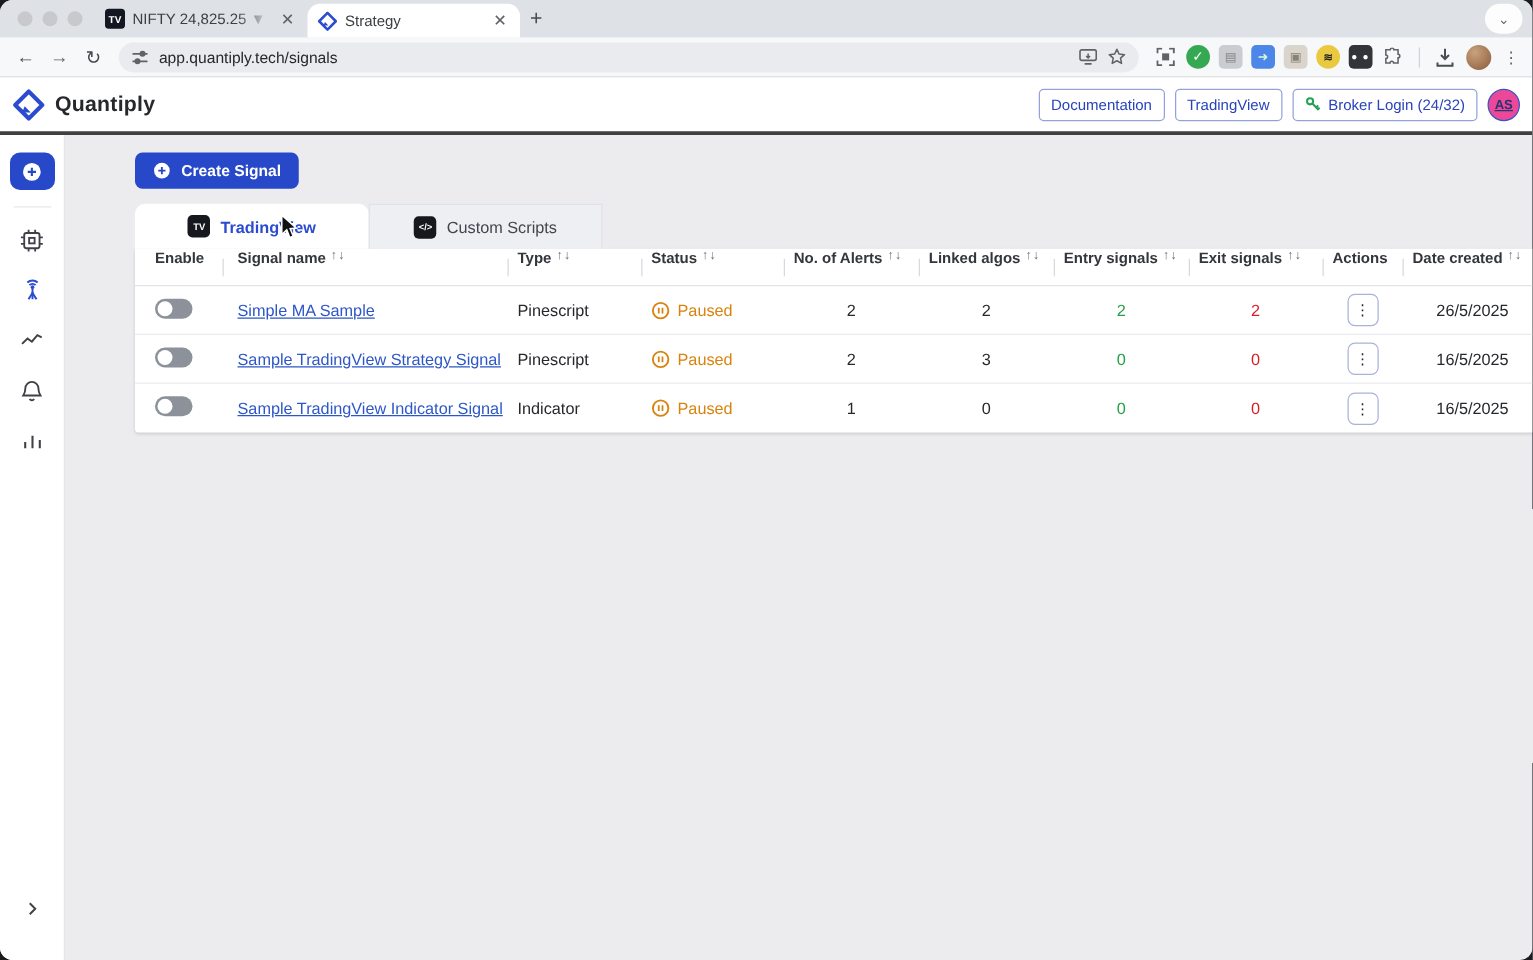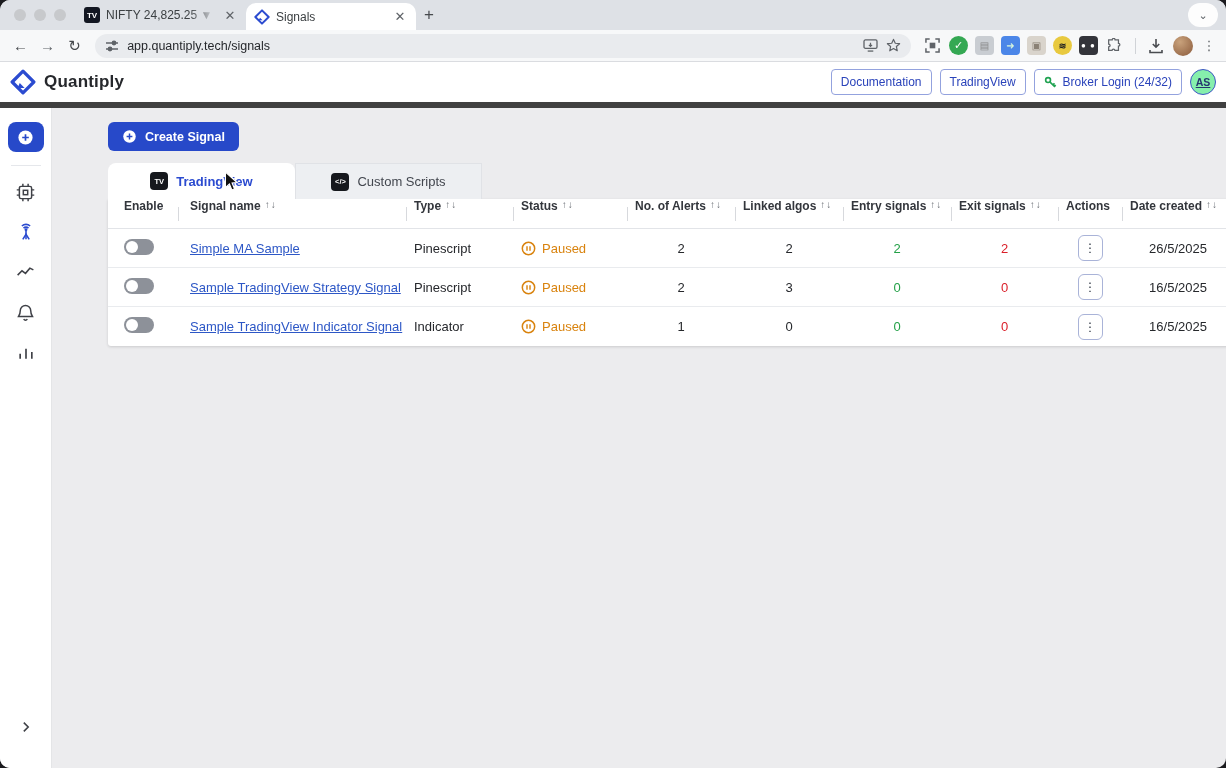--- a/index.html
+++ b/index.html
@@ -33,26 +33,26 @@
   .ext.clip { background:#c9cdd2; color:#888; }
   .ext.bluetab { background:#4b86e8; color:#d6f5dd; }
   .ext.paper { background:#d9d4cc; color:#8a8175; }
   .ext.bee { background:#e8c93f; color:#222; font-weight:bold; font-size:9px; border-radius:50%; }
   .ext.darkdots { background:#33343a; color:#fff; letter-spacing:1px; font-size:8px; }
   .vdiv { width:1px; height:16px; background:#d0d3d7; margin:0 4px; }
   .avatar-chrome { width:20px; height:20px; border-radius:50%; background:radial-gradient(circle at 35% 30%, #c9a27c, #8a5a3b); }
   .kebab-chrome { color:#5f6368; font-size:13px; width:18px; text-align:center; }
 
   
-  .appheader { height:46px; background:#fff; border-bottom:6px solid #404040; display:flex; align-items:center; padding:0 10px; }
+  .appheader { height:46px; background:#fff; border-bottom:3px solid #404040; display:flex; align-items:center; padding:0 10px; }
   .brand { display:flex; align-items:center; gap:8px; }
   .brandname { font-size:17px; font-weight:bold; color:#26282c; letter-spacing:.2px; }
   .hdr-right { margin-left:auto; display:flex; align-items:center; gap:8px; }
   .hbtn { display:inline-flex; align-items:center; gap:6px; font-size:12px; color:#2a43ba; background:#fff; border:1px solid #93a2de; border-radius:4px; padding:5px 9px; font-weight:500; }
-  .avatar-as { width:26px; height:26px; border-radius:50%; border:1.5px solid #3d55c4; color:#26346f; font-size:10.5px; font-weight:bold; display:flex; align-items:center; justify-content:center; background:#86efac;text-decoration:underline; }
+  .avatar-as { width:26px; height:26px; border-radius:50%; border:1.5px solid #3d55c4; color:#26346f; font-size:10.5px; font-weight:bold; display:flex; align-items:center; justify-content:center; background:#ec4899;text-decoration:underline; }
 
   
   .bodyrow { display:flex; height:660px; }
   .sidebar { width:52px; background:#fff; border-right:1px solid #e4e5e7; display:flex; flex-direction:column; align-items:center; padding-top:14px; flex:0 0 52px; }
   .side-create { width:36px; height:30px; background:#2749c9; border:none; border-radius:8px; display:flex; align-items:center; justify-content:center; }
   .side-div { width:30px; height:1px; background:#e5e7eb; margin:13px 0 6px; }
   .side-ic { width:40px; height:40px; display:flex; align-items:center; justify-content:center; color:#3f4147; }
   .side-ic.active { color:#2b4bd0; }
   .side-expand { margin-top:auto; margin-bottom:34px; color:#3f4147; }
 
@@ -108,21 +108,21 @@
       <span class="title">NIFTY 24,825.25 ▼ −0.7% Ba</span>
       <span class="x">✕</span>
     </div>
     <div class="btab active">
       <span style="display:flex">
         <svg width="16" height="16" viewBox="0 0 24 24">
             <path d="M12 2 L22 12 L12 22 L2 12 Z" fill="none" stroke="#2b4bd0" stroke-width="3" stroke-linejoin="round"></path>
             <path d="M9 13 L13 17 L7 17 Z" fill="#2b4bd0"></path>
           </svg>
       </span>
-      <span class="title">Signals</span>
+      <span class="title">Strategy</span>
       <span class="x">✕</span>
     </div>
     <div class="newtab">+</div>
     <div class="tabsearch">⌄</div>
   </div>
 
   <div class="toolbar">
     <div class="navbtn">←</div>
     <div class="navbtn fwd">→</div>
     <div class="navbtn">↻</div>

